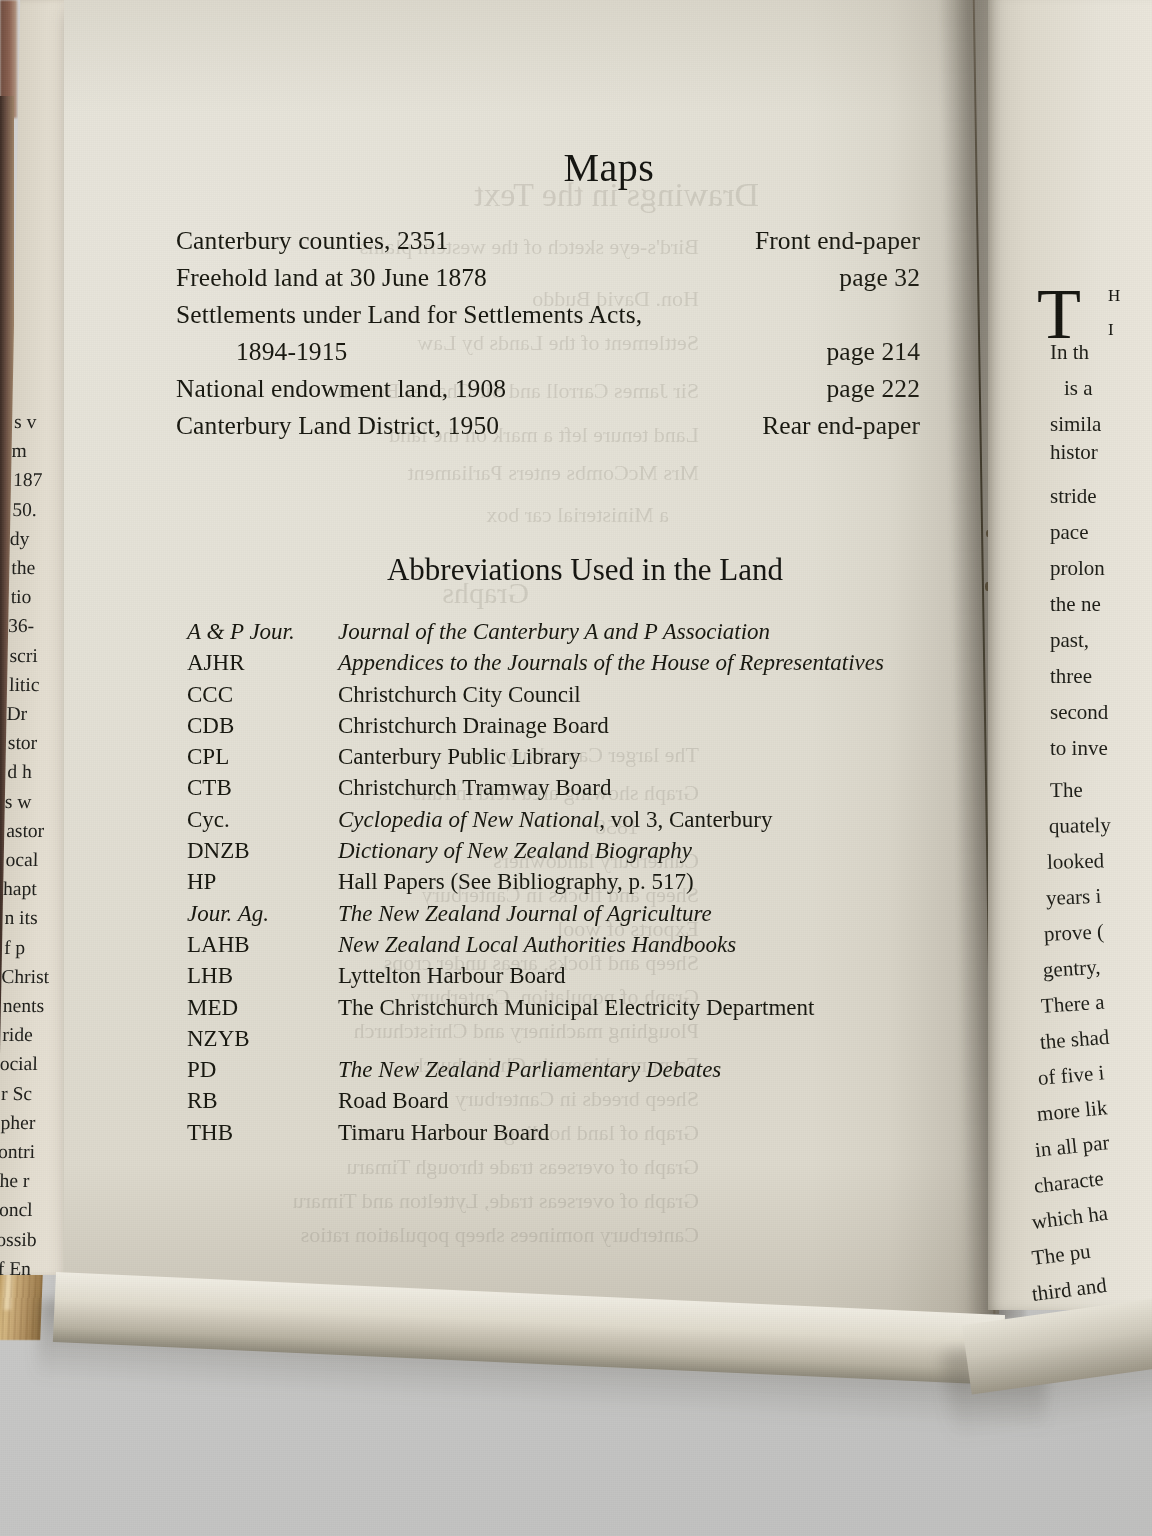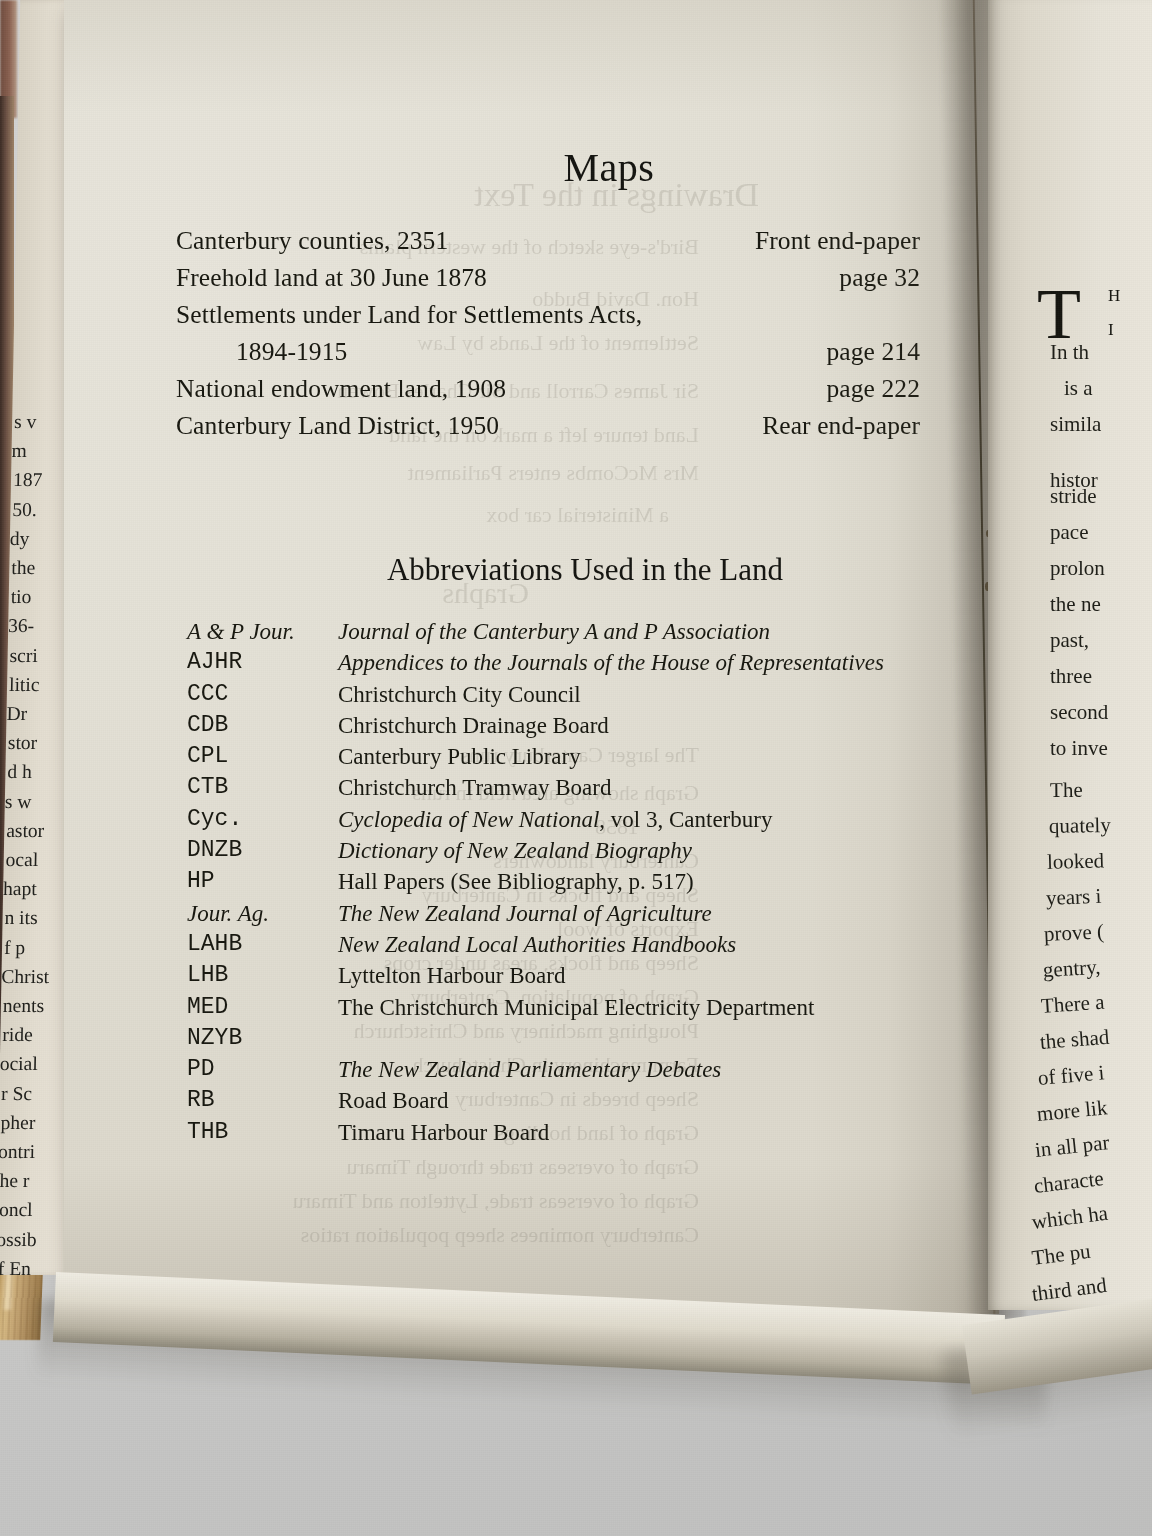--- a/index.html
+++ b/index.html
@@ -118,21 +118,21 @@
   .map-row .mp{position:absolute;right:79px;white-space:nowrap;}
 
   
   #abbr-title{
     position:absolute;left:0;top:558px;width:1042px;text-align:center;
     font-size:31px;color:#141410;
   }
   #abbr-list{position:absolute;left:0;top:622px;width:935px;}
   .ab-row{position:relative;height:31.3px;font-size:23px;line-height:31.3px;}
   .ab-row .ak{position:absolute;left:123px;white-space:nowrap;}
-  .ab-row.rt .ak{font-style:normal;font-family:Liberation Mono, monospace;}
+  .ab-row.rt .ak{font-style:normal;}
   .ab-row.it .ak{font-style:italic;}
   .ab-row .av{position:absolute;left:274px;white-space:nowrap;}
   .ab-row .av.i{font-style:italic;}
   .ab-row .av.r{font-style:normal;}
   .ab-row .av .mixed-r{font-style:normal;}
 
   
   #bleed{
     position:absolute;left:0;top:0;width:100%;height:100%;
     transform:scaleX(-1);
@@ -385,21 +385,21 @@
 <div class="gutter-speck" style="left:996px;top:680px;width:4px;height:5px;"></div>
 
 <div id="right-page">
   <div id="dropcap">T</div>
   <div id="dropcap-sm">H</div>
   <div id="dropcap-sm2">I</div>
   <div id="right-frags">
       <div class="rt-frag" style="top: 348px; left: 62px; transform: rotate(0deg); transform-origin: left center;">In th</div>
       <div class="rt-frag" style="top: 384px; left: 76px; transform: rotate(0deg); transform-origin: left center;">is a</div>
       <div class="rt-frag" style="top: 420px; left: 62px; transform: rotate(0deg); transform-origin: left center;">simila</div>
-      <div class="rt-frag" style="top: 476px; left: 62px; transform: rotate(0deg); transform-origin: left center; text-align: right;">histor</div>
+      <div class="rt-frag" style="top: 448px; left: 62px; transform: rotate(0deg); transform-origin: left center; text-align: right;">histor</div>
       <div class="rt-frag" style="top: 492px; left: 62px; transform: rotate(0deg); transform-origin: left center;">stride</div>
       <div class="rt-frag" style="top: 528px; left: 62px; transform: rotate(0deg); transform-origin: left center;">pace</div>
       <div class="rt-frag" style="top: 564px; left: 62px; transform: rotate(0deg); transform-origin: left center;">prolon</div>
       <div class="rt-frag" style="top: 600px; left: 62px; transform: rotate(0deg); transform-origin: left center;">the ne</div>
       <div class="rt-frag" style="top: 636px; left: 62px; transform: rotate(0deg); transform-origin: left center;">past,</div>
       <div class="rt-frag" style="top: 672px; left: 62px; transform: rotate(0deg); transform-origin: left center; text-align: center;">three</div>
       <div class="rt-frag" style="top: 708px; left: 62px; transform: rotate(0deg); transform-origin: left center;">second</div>
       <div class="rt-frag" style="top: 744px; left: 62px; transform: rotate(0deg); transform-origin: left center;">to inve</div>
       <div class="rt-frag" style="top: 786px; left: 62px; transform: rotate(-0.55deg); transform-origin: left center;">The</div>
       <div class="rt-frag" style="top: 822px; left: 60.5px; transform: rotate(-1.1deg); transform-origin: left center;">quately</div>

